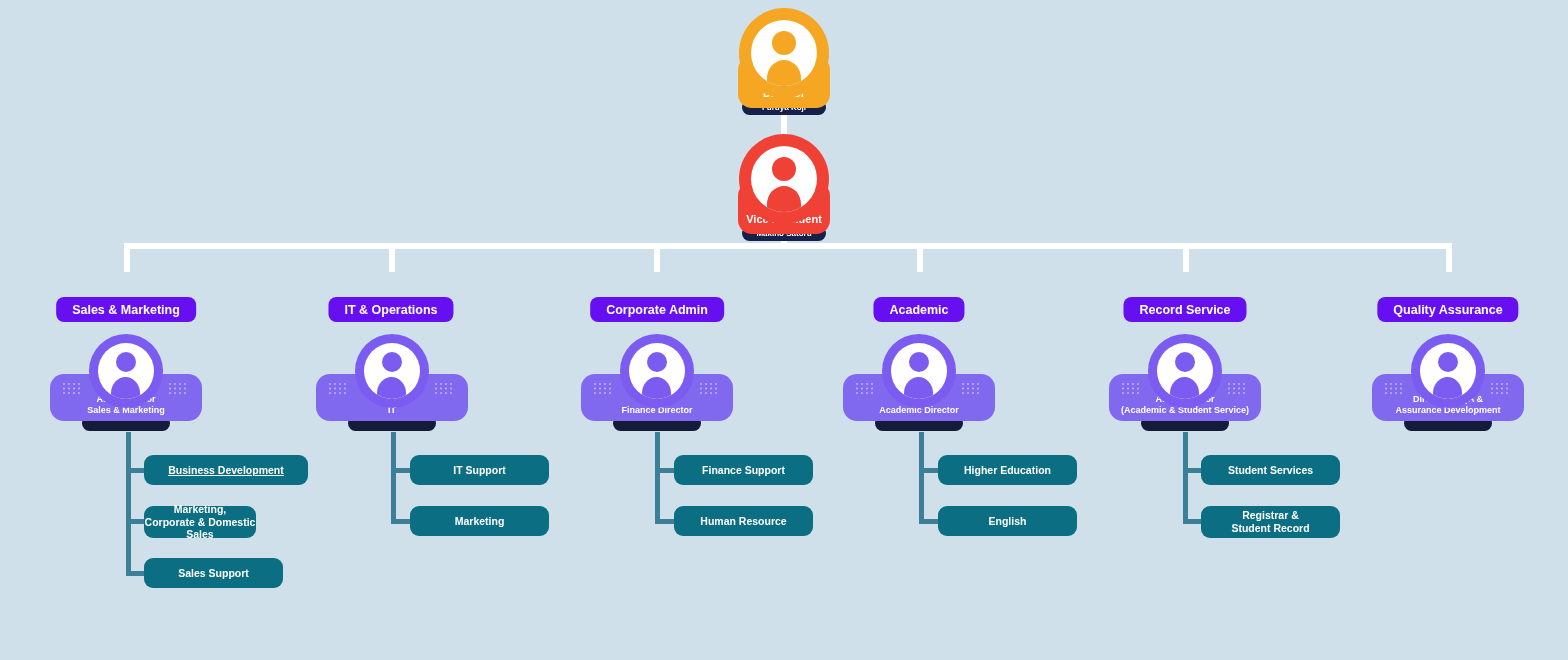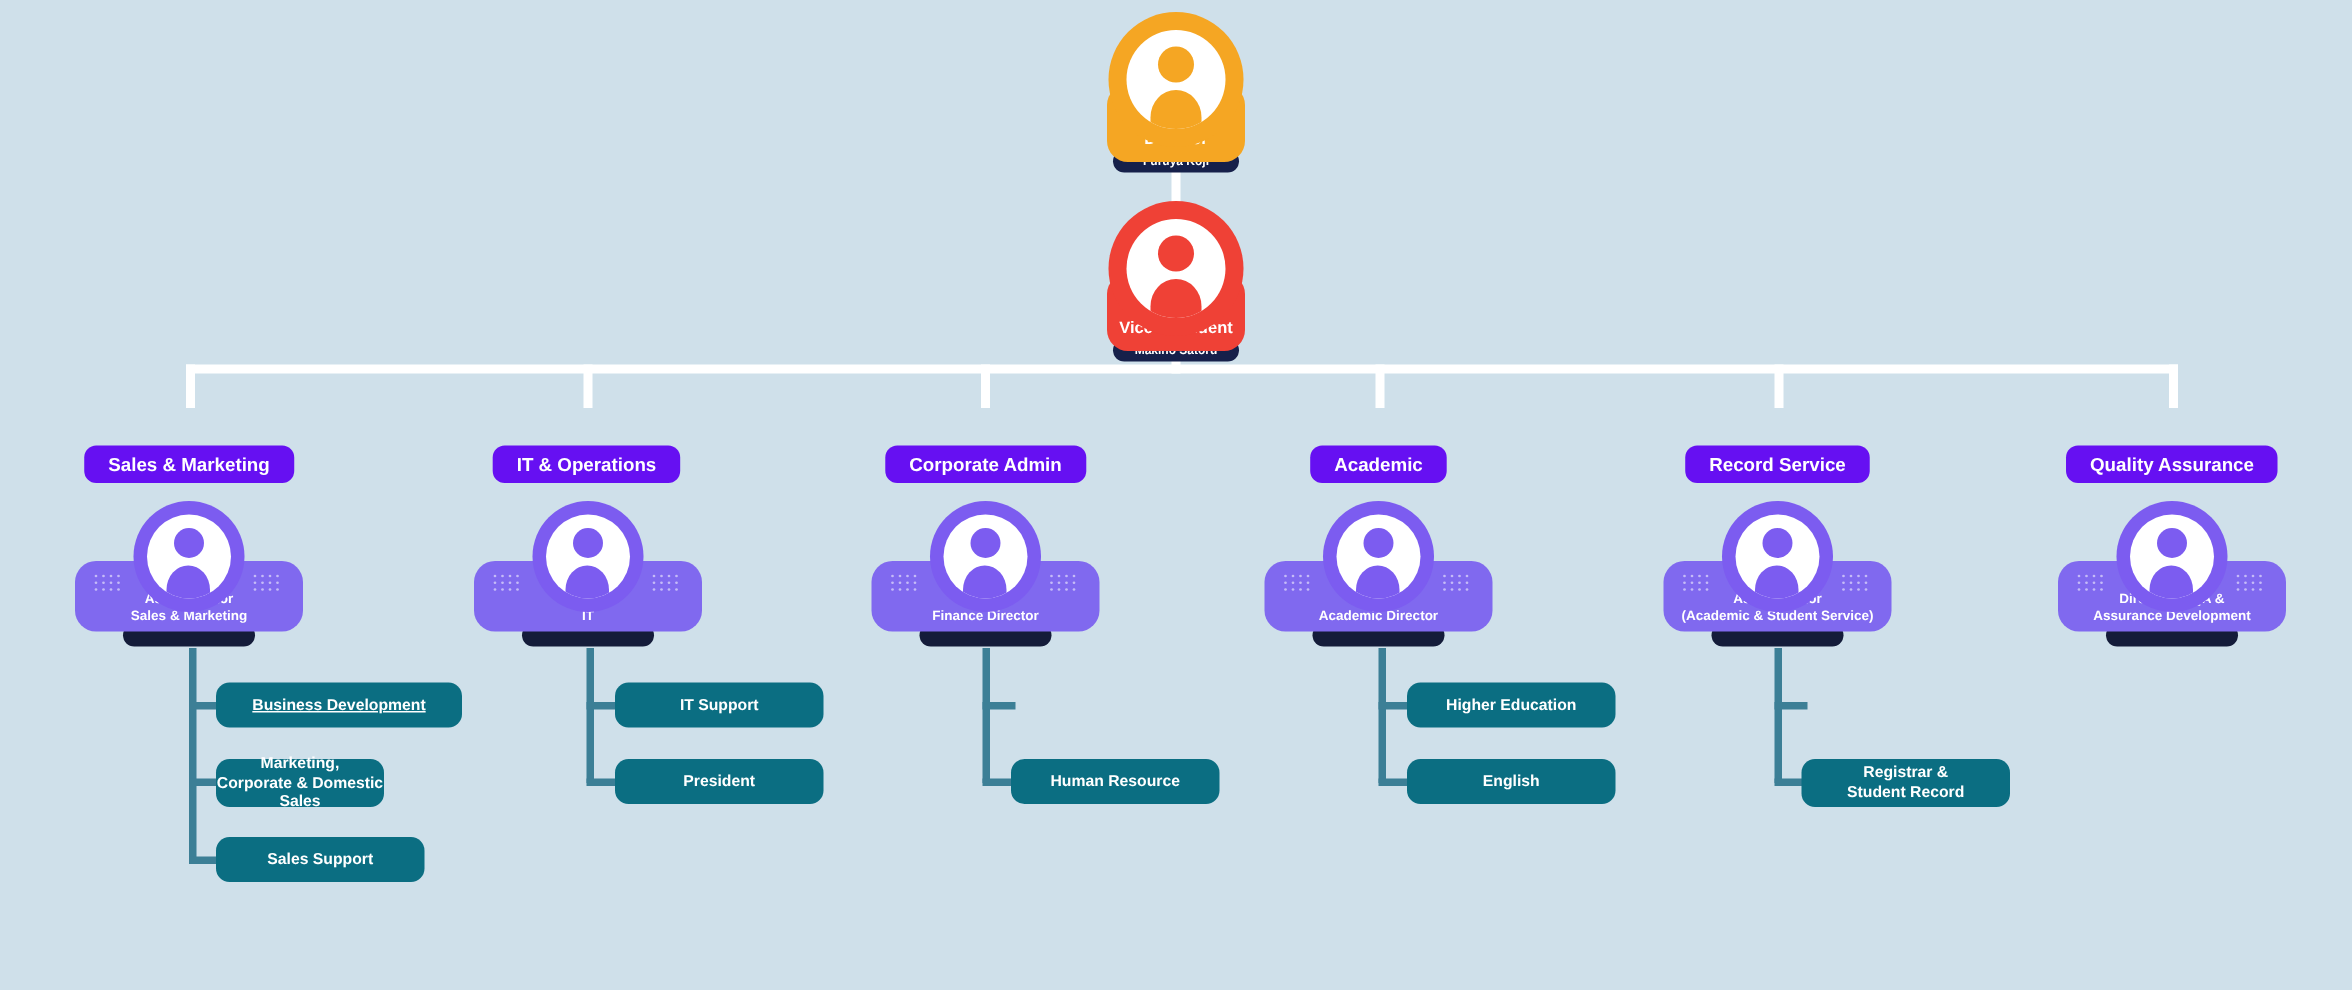--- a/index.html
+++ b/index.html
@@ -334,21 +334,21 @@
         <span>Director</span><br>
         <span>IT</span>
       </span>
     </div>
     <div class="nameplate"></div>
   </div>
   <div class="conn-teal" style="left:391px; top:432px; width:5px; height:90px;"></div>
   <div class="conn-teal" style="left:391px; top:468px; width:22px; height:5px;"></div>
   <div class="conn-teal" style="left:391px; top:519px; width:22px; height:5px;"></div>
   <div class="sub-box" style="left:410px; top:455px; width:139px;">IT Support</div>
-  <div class="sub-box" style="left:410px; top:506px; width:139px;">President</div>
+  <div class="sub-box" style="left:410px; top:506px; width:139px;">Marketing</div>
 
   <div class="dept-badge" style="left:657px; top:297px;">Corporate Admin</div>
   <div class="person-card dept-person" style="left:581px; top:334px; width:152px; height:100px;">
     <div class="avatar">
       <div class="avatar-inner">
         <div class="silhouette-wrap">
           <div class="silhouette-head" style="width:20px;height:20px;left:18px;top:9px;"></div>
           <div class="silhouette-body" style="width:29px;height:23px;left:13px;top:34px;"></div>
         </div>
       </div>
@@ -388,20 +388,21 @@
       </svg>
       <span class="card-title">
         <span>Finance Director</span>
       </span>
     </div>
     <div class="nameplate"></div>
   </div>
   <div class="conn-teal" style="left:655px; top:432px; width:5px; height:90px;"></div>
   <div class="conn-teal" style="left:655px; top:468px; width:22px; height:5px;"></div>
   <div class="conn-teal" style="left:655px; top:519px; width:22px; height:5px;"></div>
+  <div class="sub-box" style="left:674px; top:455px; width:139px;">Finance Support</div>
   <div class="sub-box" style="left:674px; top:506px; width:139px;">Human Resource</div>
 
   <div class="dept-badge" style="left:919px; top:297px;">Academic</div>
   <div class="person-card dept-person" style="left:843px; top:334px; width:152px; height:100px;">
     <div class="avatar">
       <div class="avatar-inner">
         <div class="silhouette-wrap">
           <div class="silhouette-head" style="width:20px;height:20px;left:18px;top:9px;"></div>
           <div class="silhouette-body" style="width:29px;height:23px;left:13px;top:34px;"></div>
         </div>
@@ -498,20 +499,21 @@
       <span class="card-title">
         <span>Asst. Director</span><br>
         <span>(Academic &amp; Student Service)</span>
       </span>
     </div>
     <div class="nameplate"></div>
   </div>
   <div class="conn-teal" style="left:1183px; top:432px; width:5px; height:90px;"></div>
   <div class="conn-teal" style="left:1183px; top:468px; width:22px; height:5px;"></div>
   <div class="conn-teal" style="left:1183px; top:519px; width:22px; height:5px;"></div>
+  <div class="sub-box" style="left:1201px; top:455px; width:139px;">Student Services</div>
   <div class="sub-box" style="left:1201px; top:506px; width:139px; height:32px; white-space:pre-line;">Registrar &amp;
 Student Record</div>
 
   <div class="dept-badge" style="left:1448px; top:297px;">Quality Assurance</div>
   <div class="person-card dept-person" style="left:1372px; top:334px; width:152px; height:100px;">
     <div class="avatar">
       <div class="avatar-inner">
         <div class="silhouette-wrap">
           <div class="silhouette-head" style="width:20px;height:20px;left:18px;top:9px;"></div>
           <div class="silhouette-body" style="width:29px;height:23px;left:13px;top:34px;"></div>

